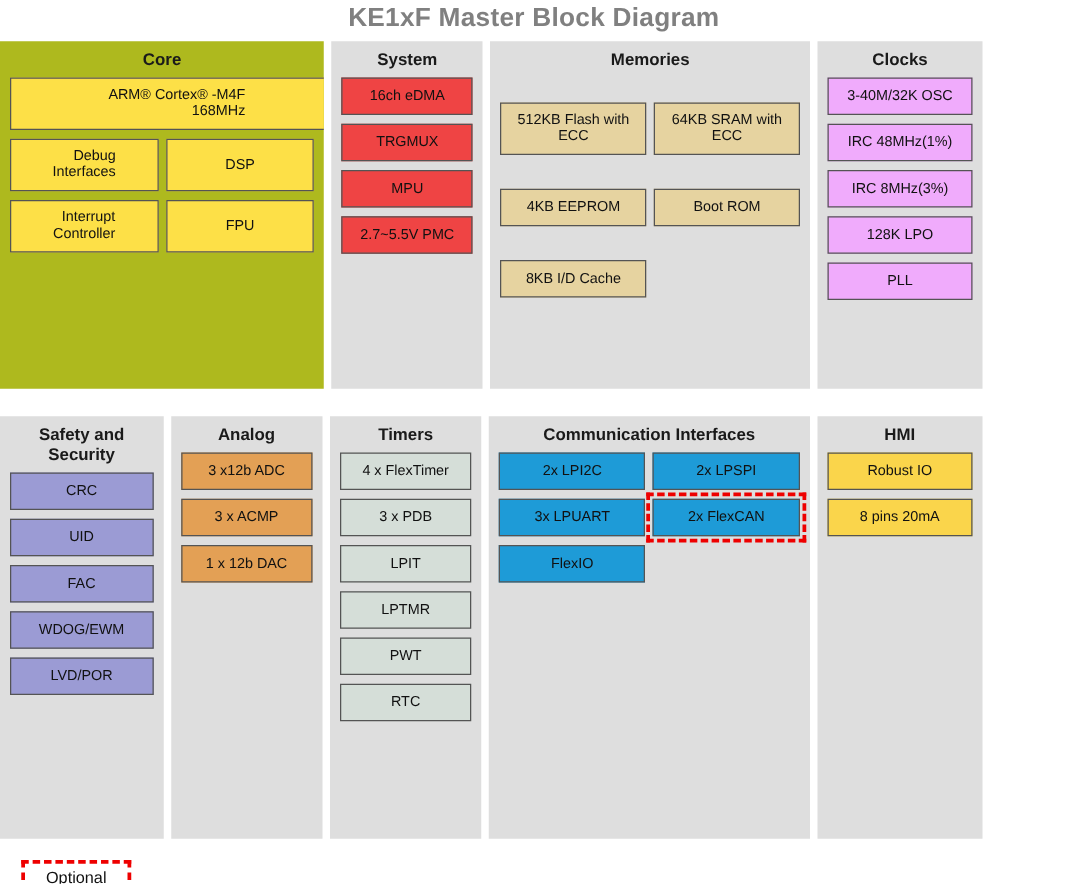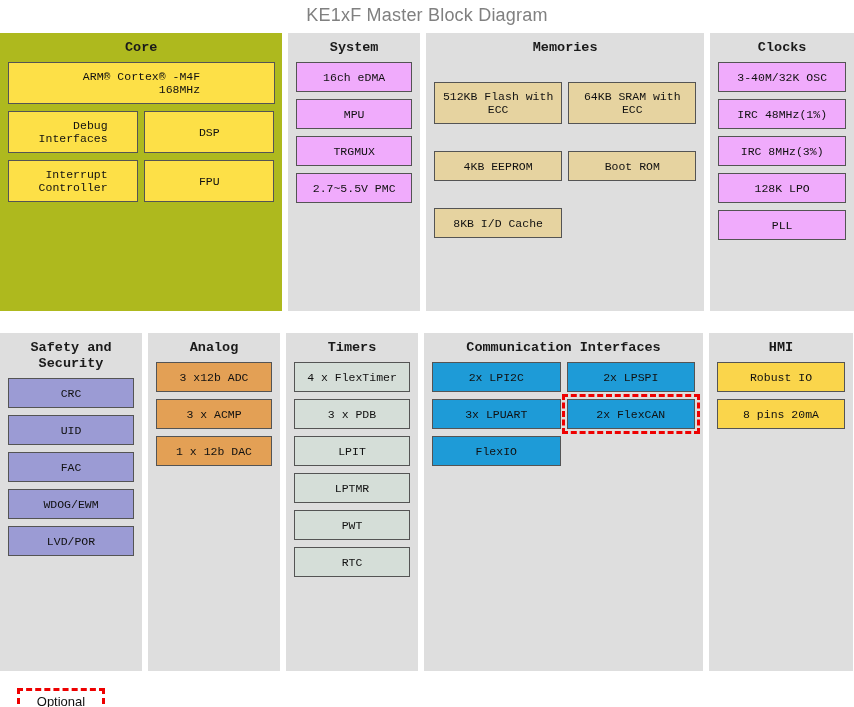--- a/index.html
+++ b/index.html
@@ -16,33 +16,32 @@
   }
 
   #diagram-title {
     position: absolute;
     top: 0px;
     left: 0px;
     width: 854px;
     height: 30px;
     line-height: 30px;
     text-align: center;
-    font-size: 18px;
-    font-weight: normal;
+    font-size: 21px;
+    font-weight: bold;
     color: #808080;
     letter-spacing: 0.2px;
   }
 
   .row {
     position: absolute;
     left: 0px;
-    width: 854px;
+    width: 786px;
     display: flex;
     gap: 6px;
-    font-family: Liberation Mono, monospace;
   }
   #row-top  { top: 33px;  height: 278px; }
   #row-bot  { top: 333px; height: 338px; }
 
   .panel {
     background: #dedede;
     box-sizing: border-box;
     padding: 0px 0px;
     display: flex;
     flex-direction: column;
@@ -88,21 +87,21 @@
     font-size: 11.5px;
     color: #111111;
     line-height: 13px;
     padding: 1px 3px;
     white-space: pre-line;
   }
   .blk.tall { height: 42px; }
 
   
   .c-core    { background: #fde047; text-align: right; }
-  .c-system  { background: #f0abfc; }
+  .c-system  { background: #ef4444; }
   .c-memory  { background: #e6d3a0; margin-top: 20px; }
   .c-clock   { background: #f0abfc; }
   .c-safety  { background: #9b9bd4; }
   .c-analog  { background: #e3a055; }
   .c-timer   { background: #d5ded8; }
   .c-comm    { background: #1e9bd7; }
   .c-hmi     { background: #fad54b; }
 
   .blk-wrap { position: relative; flex: 0 0 auto; }
   .optional-ring {
@@ -151,22 +150,22 @@
           <div class="blk c-core tall">DSP</div>
           <div class="blk c-core tall">FPU</div>
         </div>
       </div>
     </div>
     <div class="panel" style="width: 132px;">
       <div class="panel-title" style="white-space: pre-line;">System</div>
       <div class="panel-body">
         <div class="col">
           <div class="blk c-system">16ch eDMA</div>
+          <div class="blk c-system">TRGMUX</div>
           <div class="blk c-system">MPU</div>
-          <div class="blk c-system">TRGMUX</div>
           <div class="blk c-system">2.7~5.5V PMC</div>
         </div>
       </div>
     </div>
     <div class="panel" style="width: 279px;">
       <div class="panel-title" style="white-space: pre-line;">Memories</div>
       <div class="panel-body">
         <div class="col">
           <div class="blk c-memory tall">512KB Flash with
 ECC</div>

